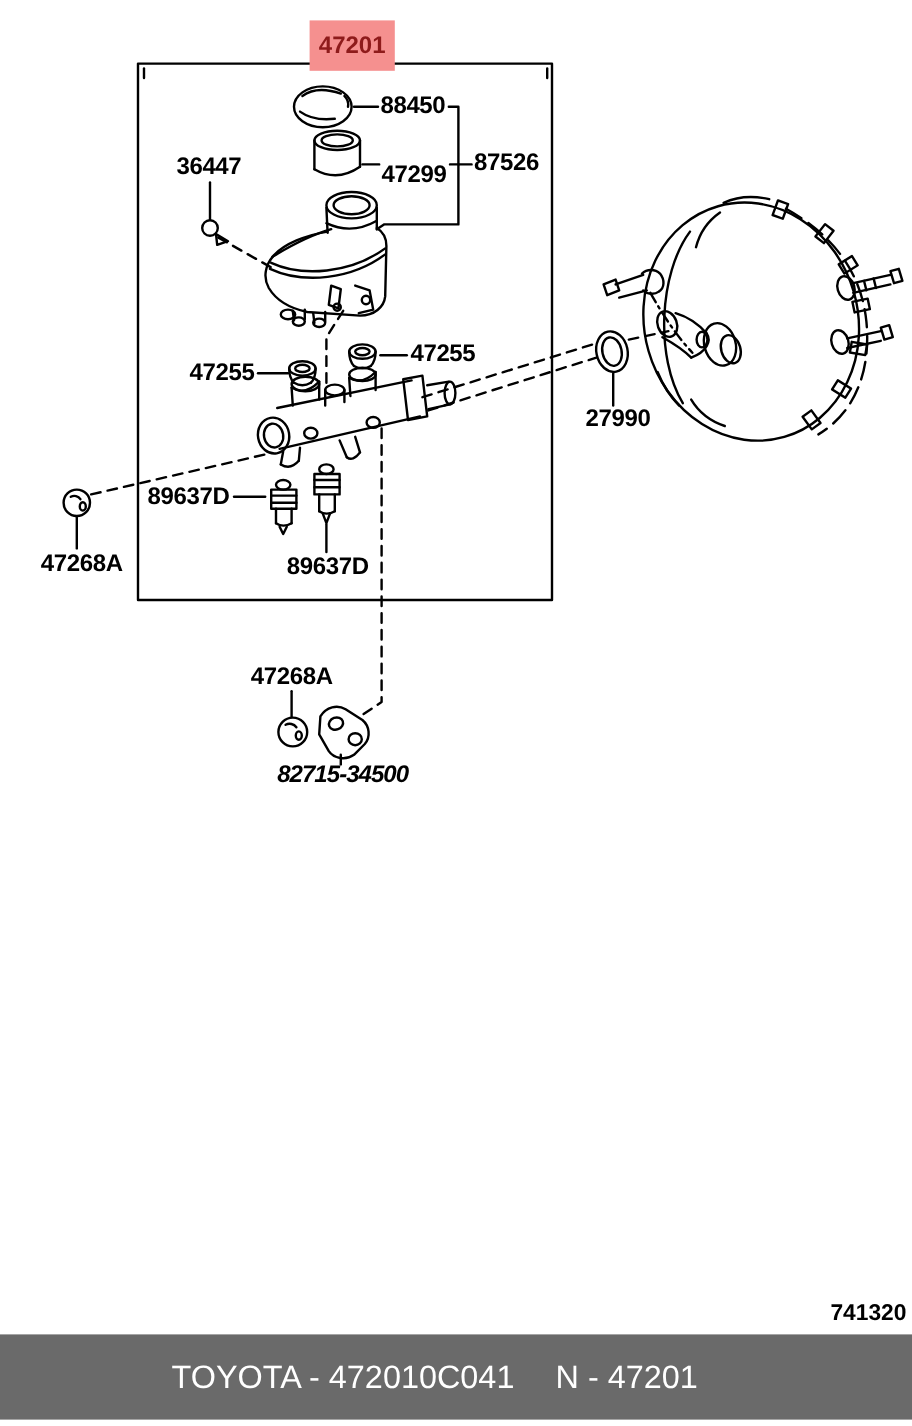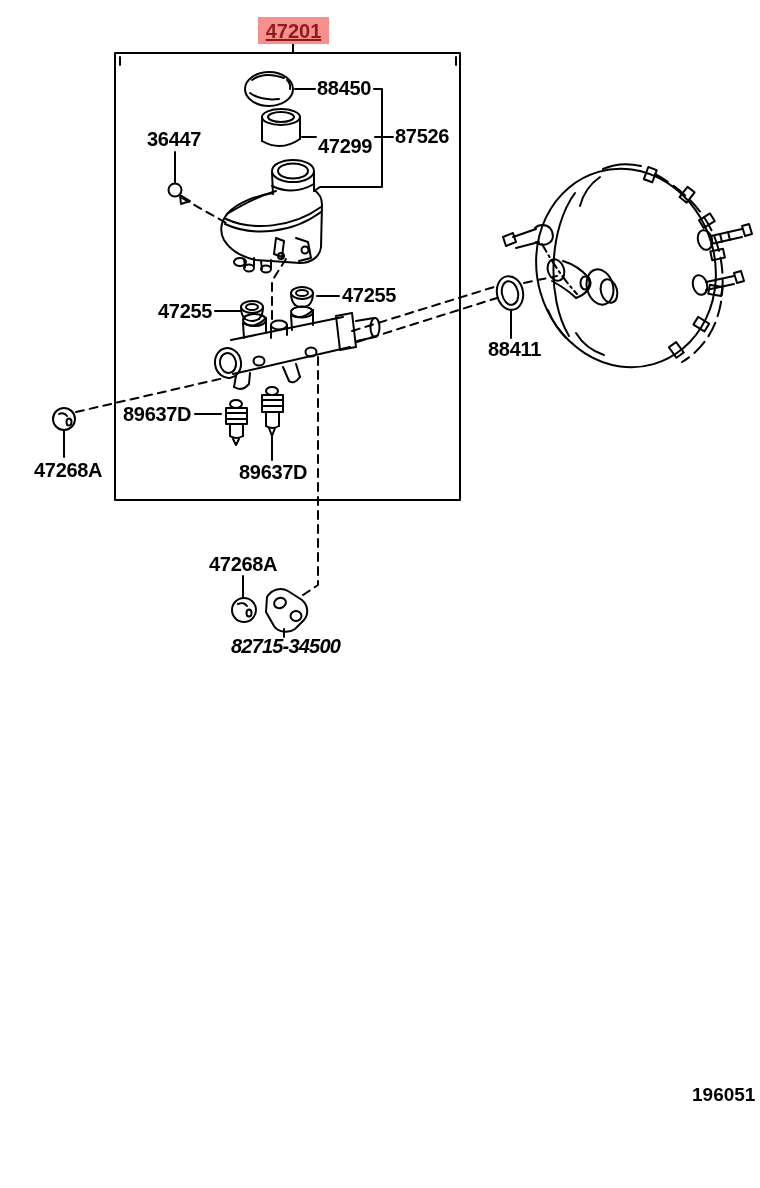--- a/index.html
+++ b/index.html
@@ -4,22 +4,22 @@
 <style>
   html,body{margin:0;padding:0;background:#fff;}
   .page{position:relative;width:760px;height:1188px;background:#fff;overflow:hidden;
         font-family:"Liberation Sans",sans-serif;}
   .art{position:absolute;left:0;top:0;}
   .art *{stroke:var(--line,#000);fill:none;stroke-width:2;stroke-linecap:round;stroke-linejoin:round;}
   .callout{position:absolute;font-weight:bold;font-size:20px;line-height:1;color:#000;
            letter-spacing:-0.3px;white-space:nowrap;}
   .callout.tight{letter-spacing:-0.8px;font-style:italic;}
   .callout.selected{background:var(--highlight-bg,#f5908f);color:var(--highlight-fg,#8e1b1b);
-           width:71px;height:27px;display:flex;align-items:center;justify-content:center;
-           letter-spacing:0;text-decoration:underline;}
+           width:71px;height:42px;display:flex;align-items:center;justify-content:center;
+           letter-spacing:0;}
   .figure-number{position:absolute;left:692px;top:1084px;font-weight:bold;font-size:19px;color:#000;}
   .footer{position:absolute;left:0;top:1112px;width:760px;height:71px;
           background:var(--footer-bg,#6a6a6a);color:var(--footer-fg,#fff);font-size:27px;}
   .footer span{position:absolute;top:50%;transform:translateY(-50%);white-space:nowrap;}
 </style>
 </head>
 <body>
 
 <div class="page">
 
@@ -215,17 +215,21 @@
   <div class="callout" style="left:318px;top:136px">47299</div>
   <div class="callout" style="left:395px;top:126px">87526</div>
   <div class="callout" style="left:147px;top:129px">36447</div>
   <div class="callout" style="left:342px;top:285px">47255</div>
   <div class="callout" style="left:158px;top:301px">47255</div>
   <div class="callout" style="left:123px;top:404px">89637D</div>
   <div class="callout" style="left:239px;top:462px">89637D</div>
   <div class="callout" style="left:34px;top:460px">47268A</div>
   <div class="callout" style="left:209px;top:554px">47268A</div>
   <div class="callout tight" style="left:231px;top:636px">82715-34500</div>
-  <div class="callout" style="left:488px;top:339px">88411</div>
-
-  <div class="figure-number">196051</div>
-
+  <div class="callout" style="left:488px;top:339px">27990</div>
+
+  <div class="figure-number">741320</div>
+
+  <div class="footer">
+    <span style="left:143px">TOYOTA - 472010C041</span>
+    <span style="left:463px">N - 47201</span>
+  </div>
 </div>
 
 </body></html>

